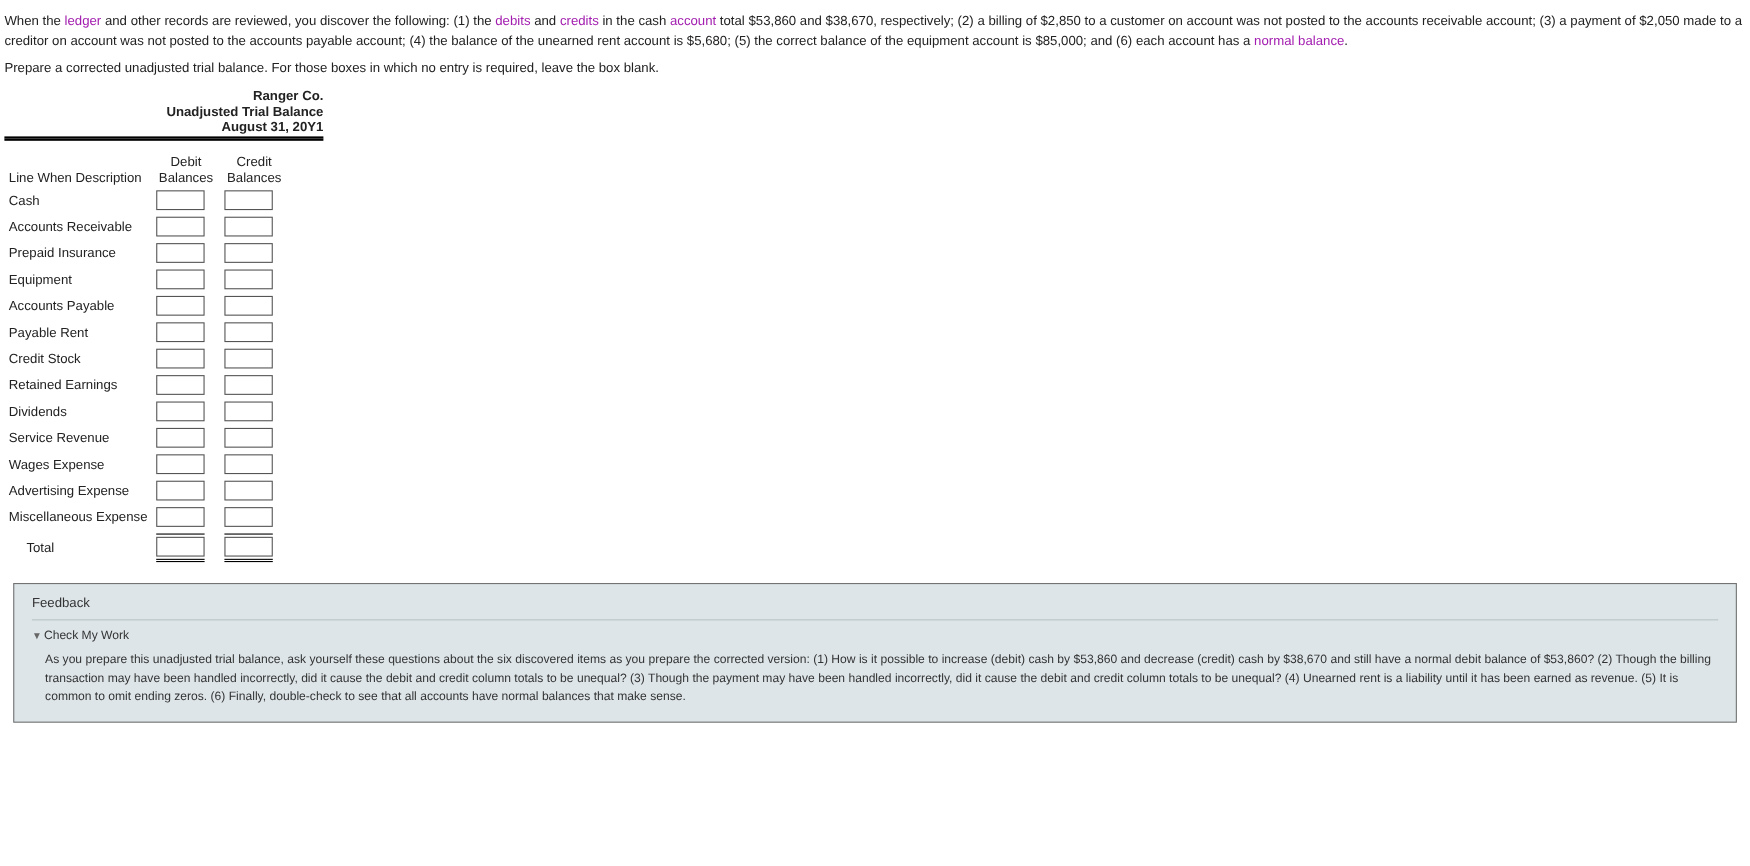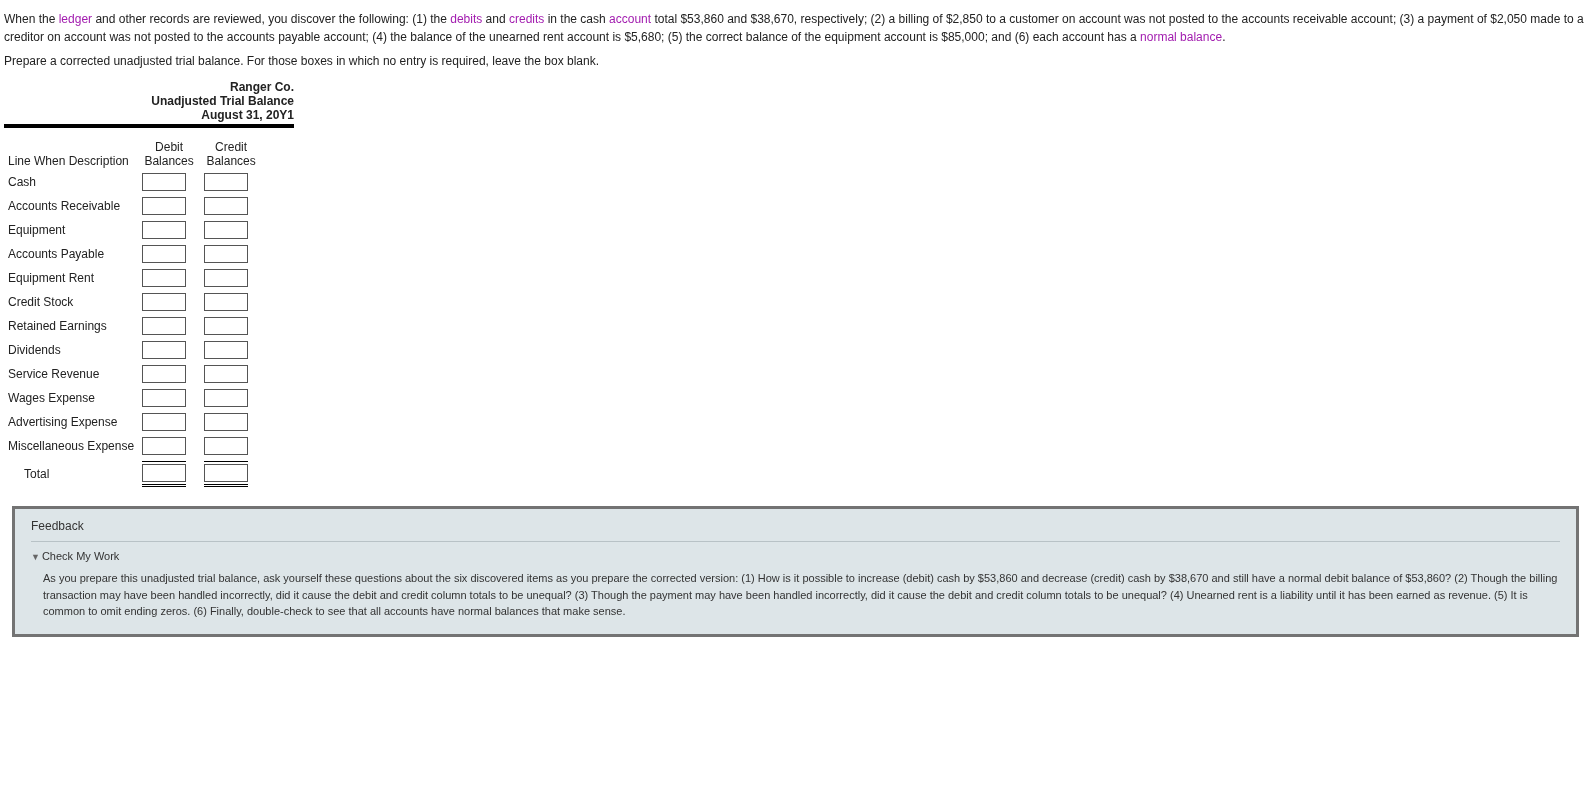--- a/index.html
+++ b/index.html
@@ -40,21 +40,21 @@
     border: 1px solid #555;
     background: #fff;
     padding: 0 2px;
     font-size: 11px;
   }
   .cell-wrap { display: inline-block; }
   .topline { border-top: 1px solid #000; padding-top: 2px; }
   .dbl { border-bottom: 3px double #000; padding-bottom: 2px; }
   .feedback {
     background: #dde5e8;
-    border: 3px solid #737373;
+    border: 1px solid #737373;
     margin: 16px 8px 0 8px;
     padding: 10px 16px 14px 16px;
     font-family: Arial, sans-serif;
     font-size: 11px;
     color: #333;
   }
   .feedback .fb-title {
     font-size: 12px;
     padding-bottom: 8px;
     border-bottom: 1px solid #b8c2c6;
@@ -101,31 +101,36 @@
           <td class="label">Cash</td>
           <td><input class="inp" value="" style=""></td>
           <td><input class="inp" value="" style=""></td>
         </tr>
       <tr>
           <td class="label">Accounts Receivable</td>
           <td><input class="inp" value="" style=""></td>
           <td><input class="inp" value="" style=""></td>
         </tr>
       <tr>
+          <td class="label">Prepaid Insurance</td>
+          <td><input class="inp" value="" style=""></td>
+          <td><input class="inp" value="" style=""></td>
+        </tr>
+      <tr>
           <td class="label">Equipment</td>
           <td><input class="inp" value="" style=""></td>
           <td><input class="inp" value="" style=""></td>
         </tr>
       <tr>
           <td class="label">Accounts Payable</td>
           <td><input class="inp" value="" style=""></td>
           <td><input class="inp" value="" style=""></td>
         </tr>
       <tr>
-          <td class="label">Equipment Rent</td>
+          <td class="label">Payable Rent</td>
           <td><input class="inp" value="" style=""></td>
           <td><input class="inp" value="" style=""></td>
         </tr>
       <tr>
           <td class="label">Credit Stock</td>
           <td><input class="inp" value="" style=""></td>
           <td><input class="inp" value="" style=""></td>
         </tr>
       <tr>
           <td class="label">Retained Earnings</td>

